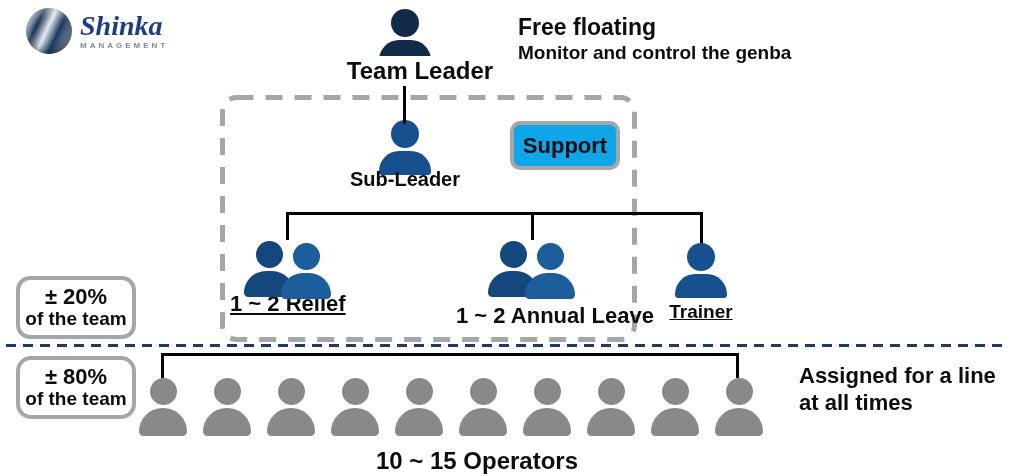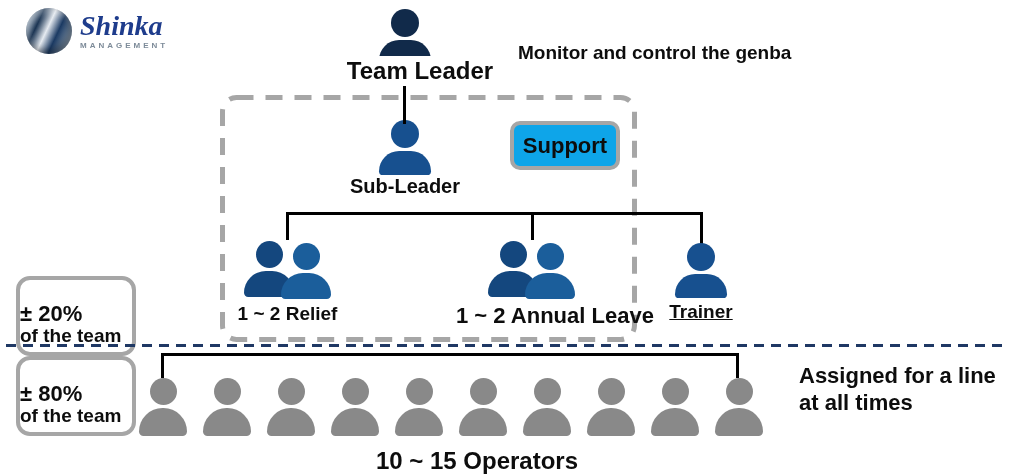--- a/index.html
+++ b/index.html
@@ -39,30 +39,30 @@
     display:flex;align-items:center;justify-content:center;font-size:24px;font-weight:bold;
   }
   .support-box{
     position:absolute;left:510px;top:121px;width:102px;height:41px;background:#0ea5e9;
     border:4px solid var(--color-box_dash,#a6a6a6);border-radius:10px;
     display:flex;align-items:center;justify-content:center;font-size:22px;font-weight:bold;
   }
   .badge{
     position:absolute;left:16px;width:112px;background:#fff;
     border:4px solid var(--color-box_dash,#a6a6a6);border-radius:14px;
-    text-align:left;padding:21px 0 5px 0;
+    text-align:center;padding:4px 0 5px 0;
   }
   .badge .pct{font-size:22px;font-weight:bold;line-height:1.15;}
   .badge .cap{font-size:19px;font-weight:bold;line-height:1.1;}
   .badge-20{top:276px;}
-  .badge-80{top:356px;}
+  .badge-80{top:356px;border-radius:15px;}
   .ff-title{left:518px;top:14px;font-size:23px;}
   .ff-sub{left:518px;top:42px;font-size:19px;}
-  .sub-leader-lbl{left:330px;top:175px;width:150px;font-size:20px;}
-  .relief-lbl{left:230px;top:303px;width:115px;font-size:19px;}
+  .sub-leader-lbl{left:330px;top:168px;width:150px;font-size:20px;}
+  .relief-lbl{left:230px;top:291px;width:115px;font-size:22px;text-decoration:underline;}
   .annual-lbl{left:456px;top:303px;width:170px;font-size:22px;}
   .trainer-lbl{left:651px;top:301px;width:100px;font-size:19px;text-decoration:underline;}
   .ops-caption{left:327px;top:447px;width:300px;font-size:24px;}
   .note{position:absolute;left:799px;top:363px;font-size:22px;font-weight:bold;line-height:1.22;color:#0d0d0d;}
   
   .ops-row{position:absolute;left:139px;top:378px;display:flex;gap:16px;}
   
   .logo{position:absolute;left:26px;top:8px;display:flex;align-items:center;gap:8px;}
   .globe{
     width:46px;height:46px;border-radius:50%;
@@ -88,20 +88,21 @@
     </div>
   </div>
 
   <div class="person sz-m" style="left:379px;top:9px;--c:var(--color-team_leader);">
     <div class="ph"></div>
     <div class="pb"></div>
   </div>
   <div class="vline" style="left:403px;top:60px;height:64px;z-index:1;"></div>
   <div class="tl-box">Team Leader</div>
 
+  <div class="lbl ff-title">Free floating</div>
   <div class="lbl ff-sub">Monitor and control the genba</div>
 
   <svg class="dashedbox" viewBox="0 0 417 247">
     <rect x="2.5" y="2.5" width="412" height="242" rx="14" fill="none" stroke="#a6a6a6" stroke-width="5" stroke-dasharray="17 12"></rect>
   </svg>
 
   <div class="person sz-m" style="left:379px;top:120px;--c:var(--color-single_role);">
     <div class="ph"></div>
     <div class="pb"></div>
   </div>

